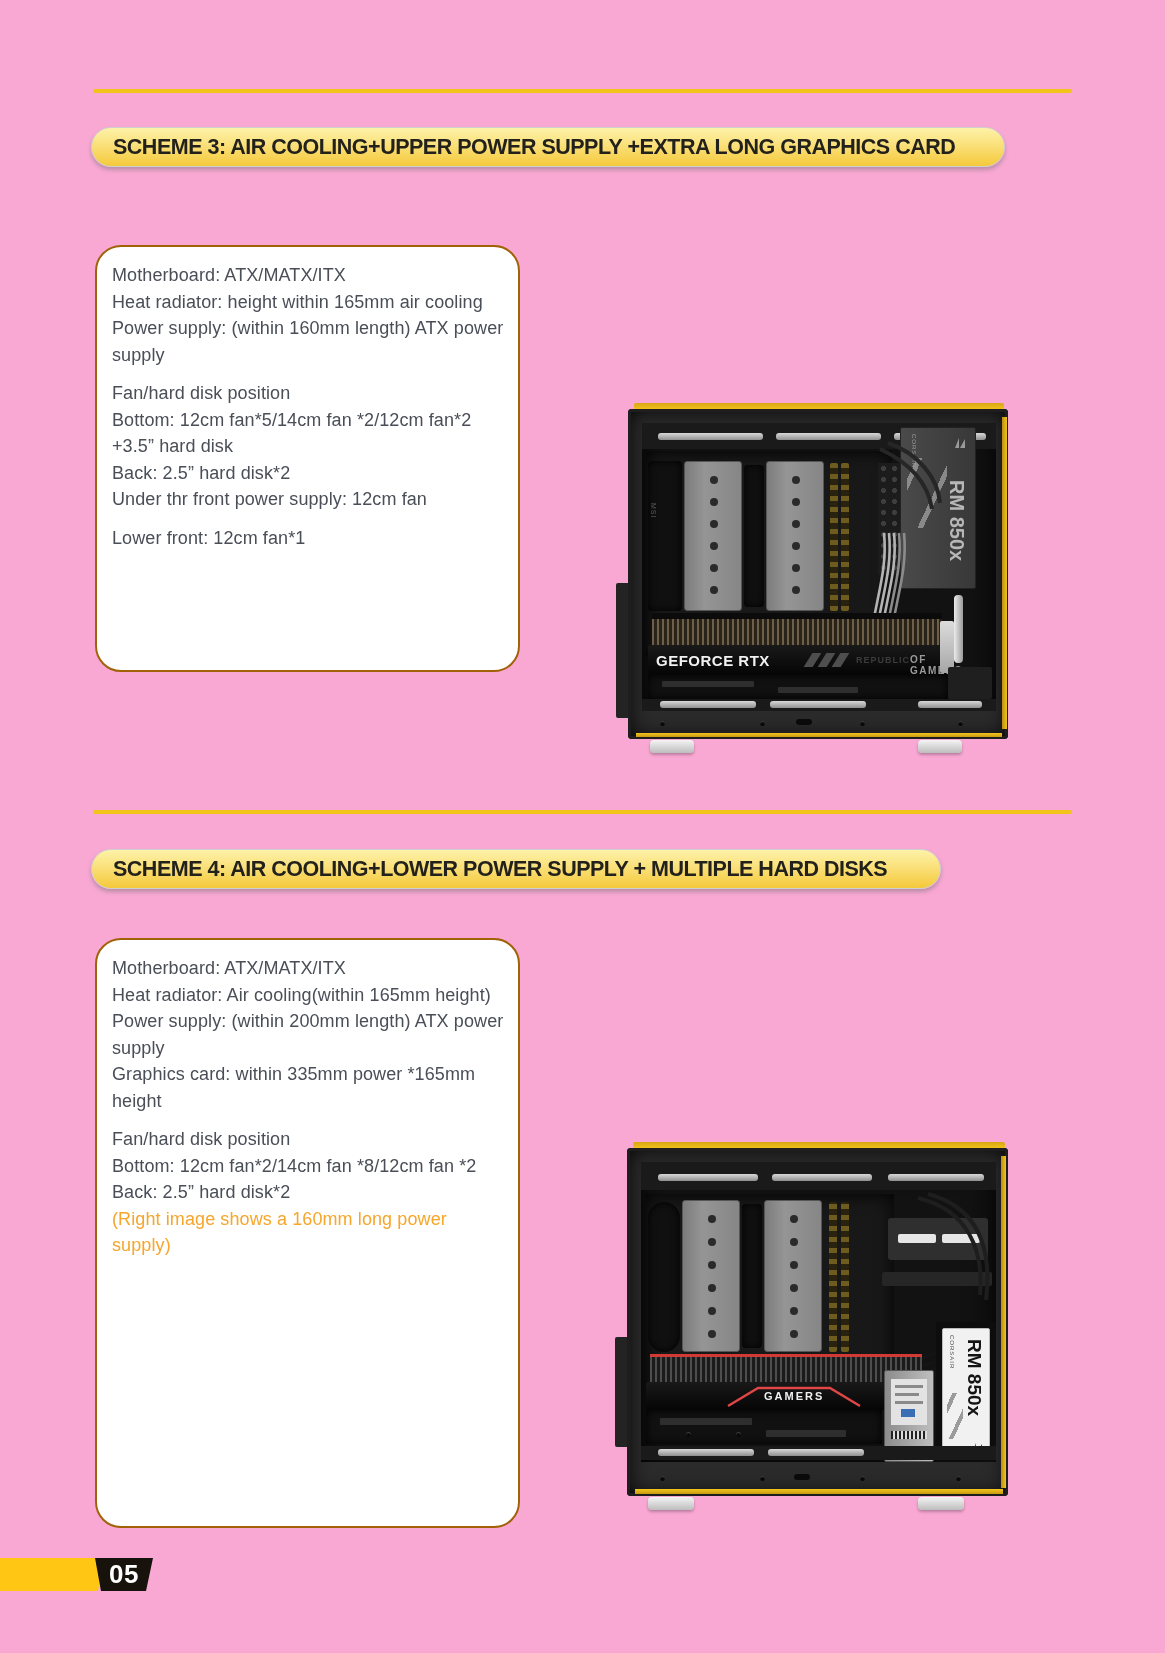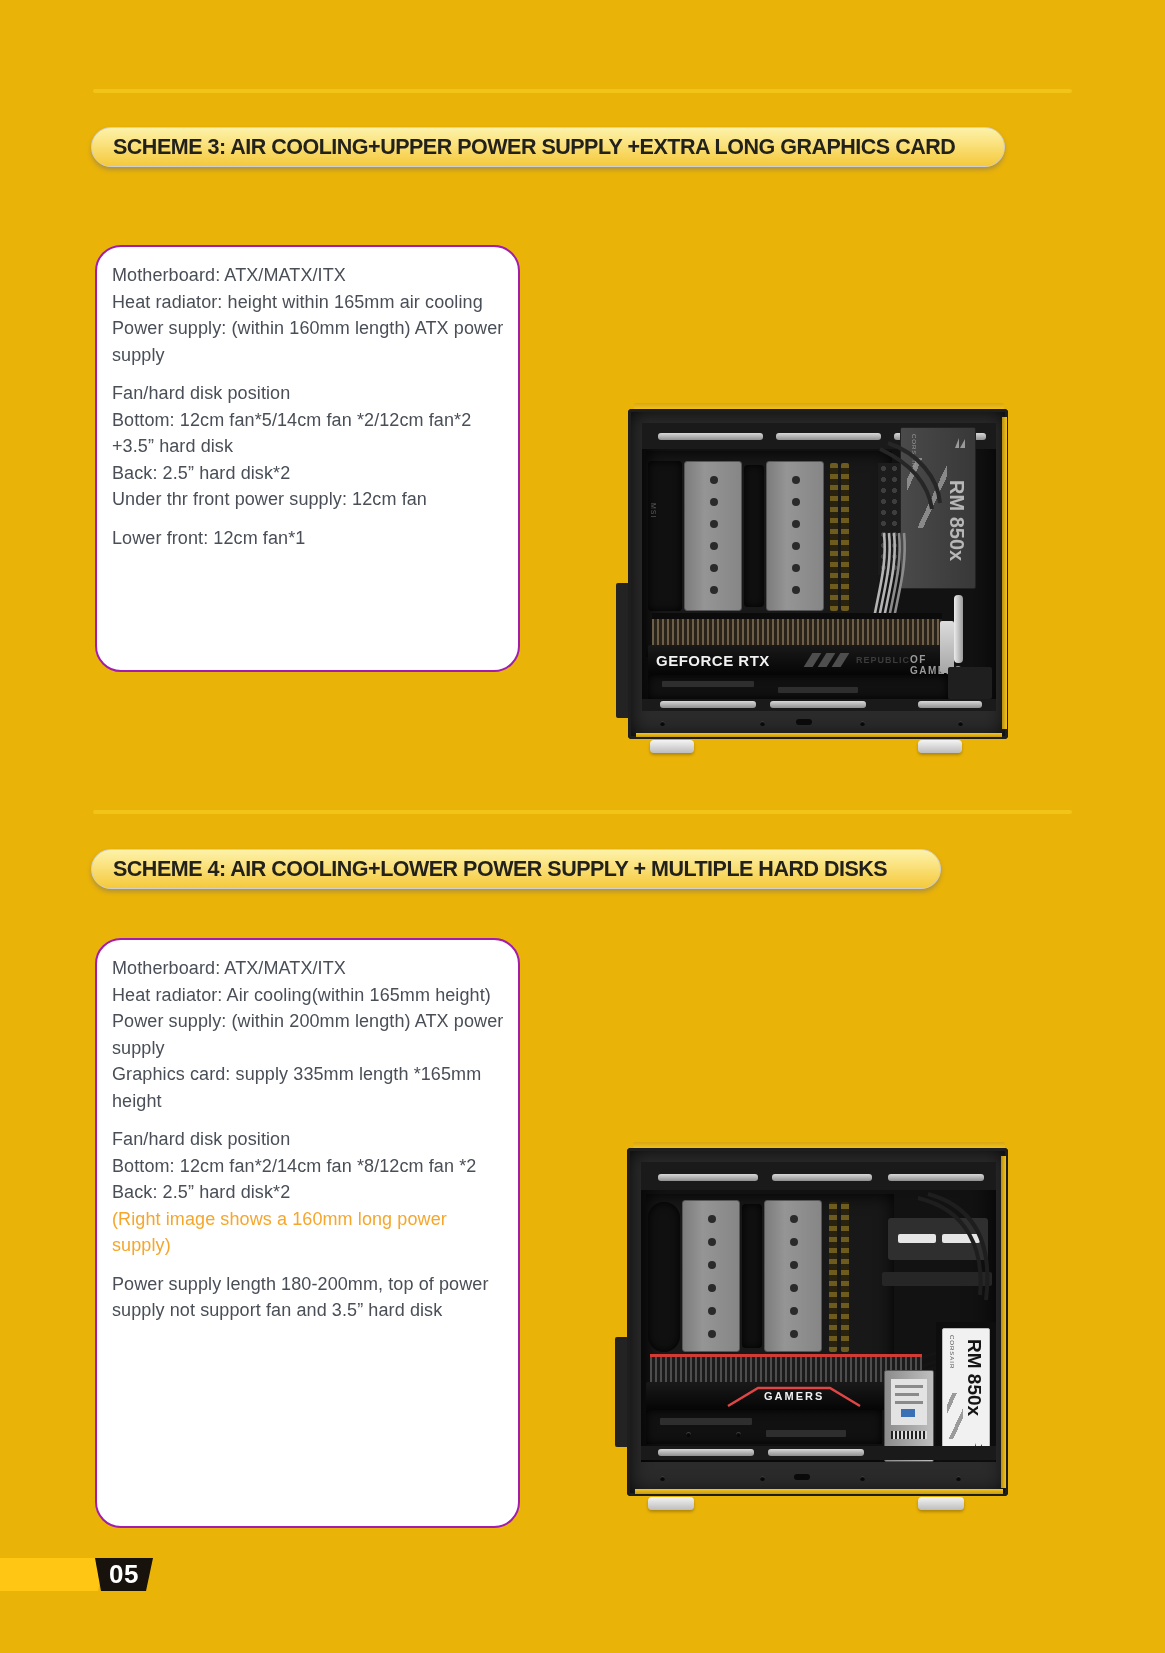--- a/index.html
+++ b/index.html
@@ -1,30 +1,30 @@
 <!DOCTYPE html>
 <html><head>
 <meta charset="utf-8">
 <style>
   html,body{margin:0;padding:0;background:#ffffff;}
-  .page{position:relative;width:1165px;height:1653px;background:#eab308;overflow:hidden;
+  .page{position:relative;width:1165px;height:1653px;background:#f9a8d4;overflow:hidden;
         font-family:"Liberation Sans","DejaVu Sans",sans-serif;}
 
   
   .divider{position:absolute;left:93px;width:979px;height:4px;background:#F2C318;border-radius:2px;}
 
   
   .pill{position:absolute;left:91px;height:40px;border-radius:21px;
         background:linear-gradient(#FDF2A9 0%,#FAE07A 45%,#F5C93B 100%);
         border:1px solid #cfcfcf;box-shadow:0 3px 4px rgba(110,110,110,.45);
         display:flex;align-items:center;padding-left:21px;box-sizing:border-box;}
   .pill span{font-weight:700;font-size:21.5px;letter-spacing:-.5px;color:#23211C;white-space:nowrap;}
 
   
-  .spec-box{position:absolute;left:95px;width:425px;border:2px solid #a21caf;border-radius:26px;
+  .spec-box{position:absolute;left:95px;width:425px;border:2px solid #a16207;border-radius:26px;
             box-sizing:border-box;padding:15px 12px 0 15px;background:#fff;}
   .sl{font-size:18px;line-height:26.5px;color:#494E57;letter-spacing:.1px;}
   .sl.gap{margin-top:12px;}
   .sl.orange{color:#F5A62B;}
 
   
   .foot-yellow{position:absolute;left:0;top:1558px;width:104px;height:33px;background:#FFC714;
                clip-path:polygon(0 0,100% 0,calc(100% - 6px) 100%,0 100%);}
   .foot-black{position:absolute;left:95px;top:1558px;width:58px;height:33px;background:#17130C;
               clip-path:polygon(0 0,100% 0,calc(100% - 7px) 100%,6px 100%);
@@ -192,26 +192,25 @@
   <div class="divider" style="top:810px;"></div>
 
   <div class="pill" style="top:849px;width:850px;">
     <span>SCHEME 4: AIR COOLING+LOWER POWER SUPPLY + MULTIPLE HARD DISKS</span>
   </div>
 
   <div class="spec-box" style="top:938px;height:590px;">
     <div class="sl">Motherboard: ATX/MATX/ITX</div>
     <div class="sl">Heat radiator: Air cooling(within 165mm height)</div>
     <div class="sl">Power supply: (within 200mm length) ATX power supply</div>
-    <div class="sl">Graphics card: supply 335mm length *165mm height</div>
+    <div class="sl">Graphics card: within 335mm power *165mm height</div>
     <div class="sl gap">Fan/hard disk position</div>
     <div class="sl">Bottom: 12cm fan*2/14cm fan *8/12cm fan *2</div>
     <div class="sl">Back: 2.5” hard disk*2</div>
     <div class="sl orange">(Right image shows a 160mm long power supply)</div>
-    <div class="sl gap">Power supply length 180-200mm, top of power supply not support fan and 3.5” hard disk</div>
   </div>
 
   <div class="photo" style="left:588px;top:1090px;width:424px;height:432px;">
     <div class="protrusion" style="left:27px;top:247px;width:14px;height:110px;"></div>
     <div class="ytop" style="left:45px;top:52px;width:372px;height:7px;"></div>
     <div class="case-frame" style="left:39px;top:58px;width:381px;height:348px;"></div>
     <div class="ysliver" style="left:413px;top:66px;width:5px;height:332px;"></div>
     <div class="cavity" style="left:53px;top:72px;width:355px;height:300px;"></div>
 
     <div class="innertop" style="left:53px;top:72px;width:355px;height:28px;"></div>

